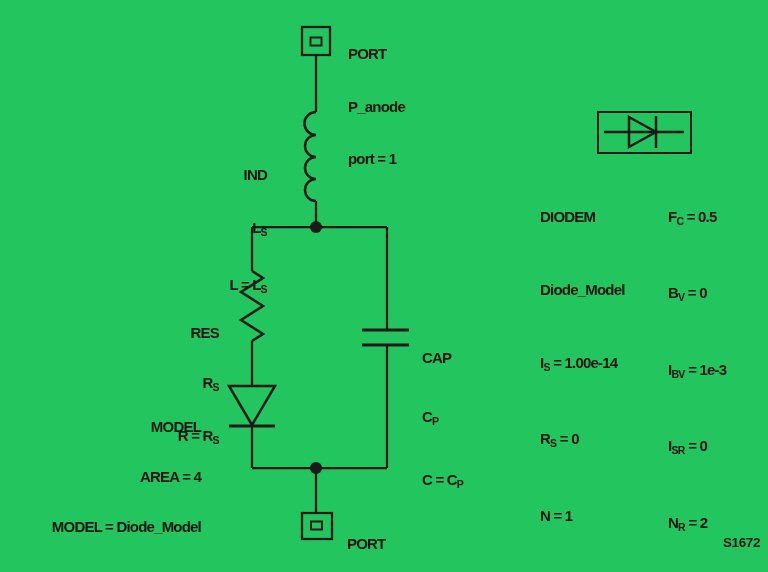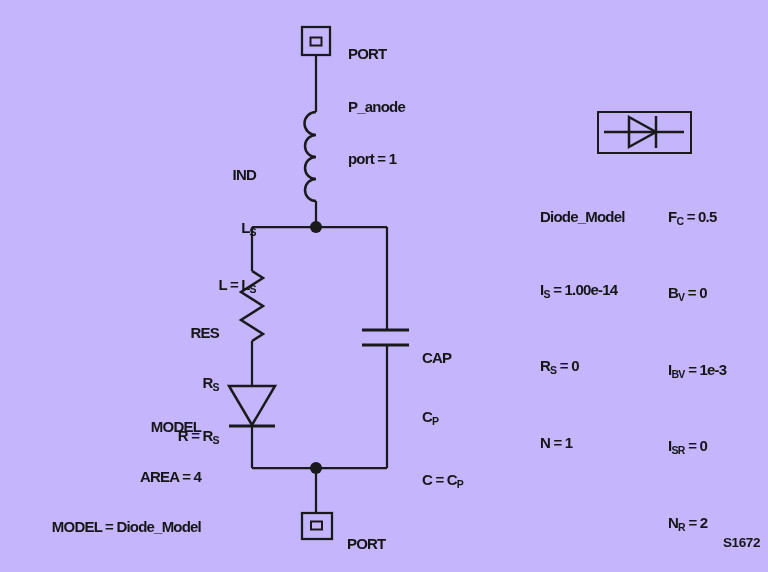--- a/index.html
+++ b/index.html
@@ -1,26 +1,26 @@
 <!DOCTYPE html>
 <html><head>
 <meta charset="utf-8">
 <style>
   html,body{margin:0;padding:0;background:#ffffff;}
   .stage{
     position:relative;width:768px;height:572px;overflow:hidden;
-    background:#c4b5fd;color:#161616;
+    background:#22c55e;color:#161616;
     font-family:"Liberation Sans",sans-serif;font-weight:bold;
   }
   svg.circ{position:absolute;left:0;top:0;}
   .tb{position:absolute;font-size:15px;letter-spacing:-0.8px;white-space:pre;line-height:18px;}
   .tb sub{font-size:10.5px;vertical-align:-2.5px;letter-spacing:-0.6px;}
   .ra{text-align:right;}
   .b-port1{left:348px;top:10px;line-height:17.5px;}
-  .b-ind{right:512px;top:131px;line-height:17.5px;}
+  .b-ind{right:501px;top:131px;line-height:17.5px;}
   .b-res{right:549px;top:292px;line-height:16.5px;}
   .b-cap{left:422px;top:309px;line-height:19.5px;}
   .b-diode{right:567px;top:385px;line-height:16.8px;}
   .b-port2{left:347px;top:498px;line-height:18.5px;}
   .b-mleft{left:540px;top:156px;line-height:24.35px;}
   .b-mright{left:668px;top:156px;line-height:24.35px;}
   .b-fig{right:8px;top:535px;font-size:13.5px;line-height:16px;letter-spacing:-0.4px;text-align:right;}
 </style>
 </head>
 <body>
@@ -104,20 +104,21 @@
     
   </div>
 
   <div class="tb b-port2">
     <div>PORT</div>
     
     
   </div>
 
   <div class="tb b-mleft">
+    <div><span>DIODEM</span></div>
     <div><span>Diode_Model</span></div>
     <div><span>I</span><sub>S</sub><span> = 1.00e-14</span></div>
     <div><span>R</span><sub>S</sub><span> = 0</span></div>
     <div><span>N = 1</span></div>
     
     
     
     
     
     

